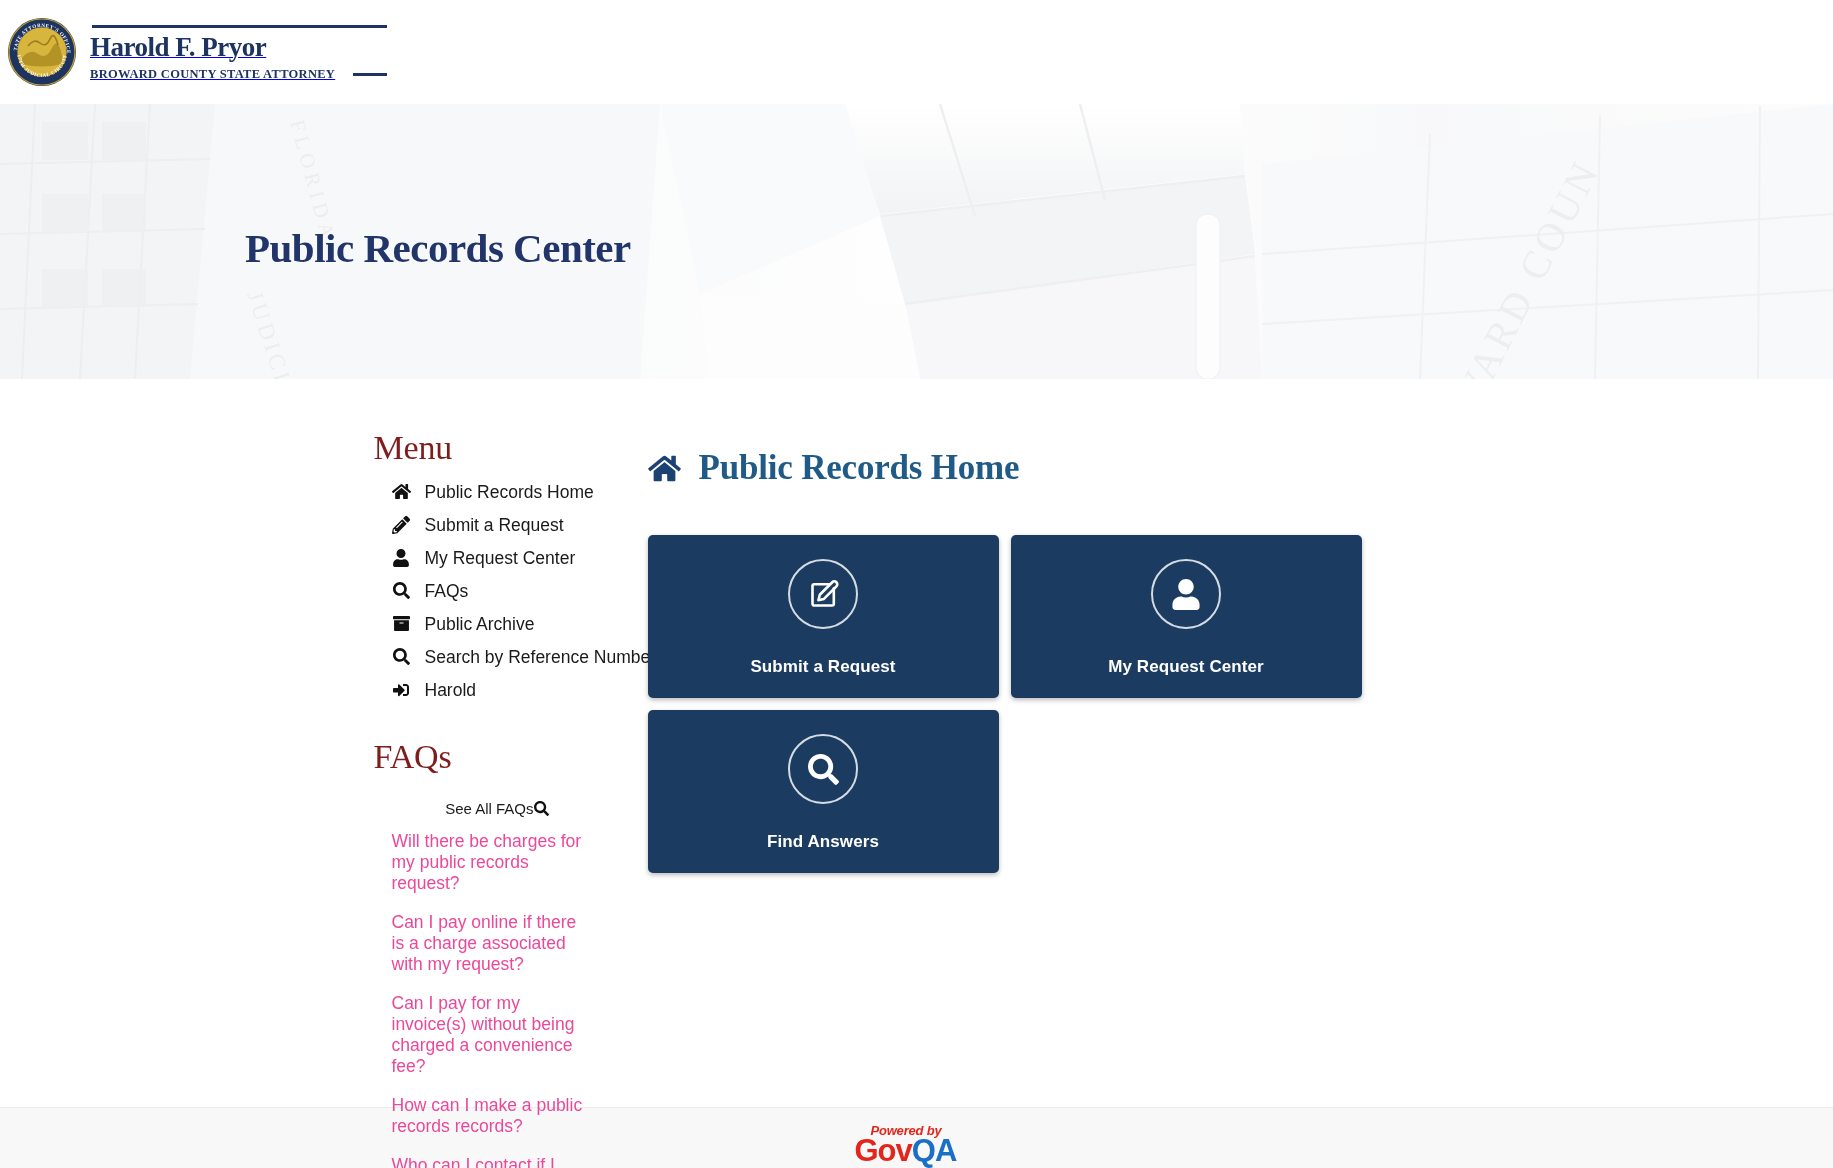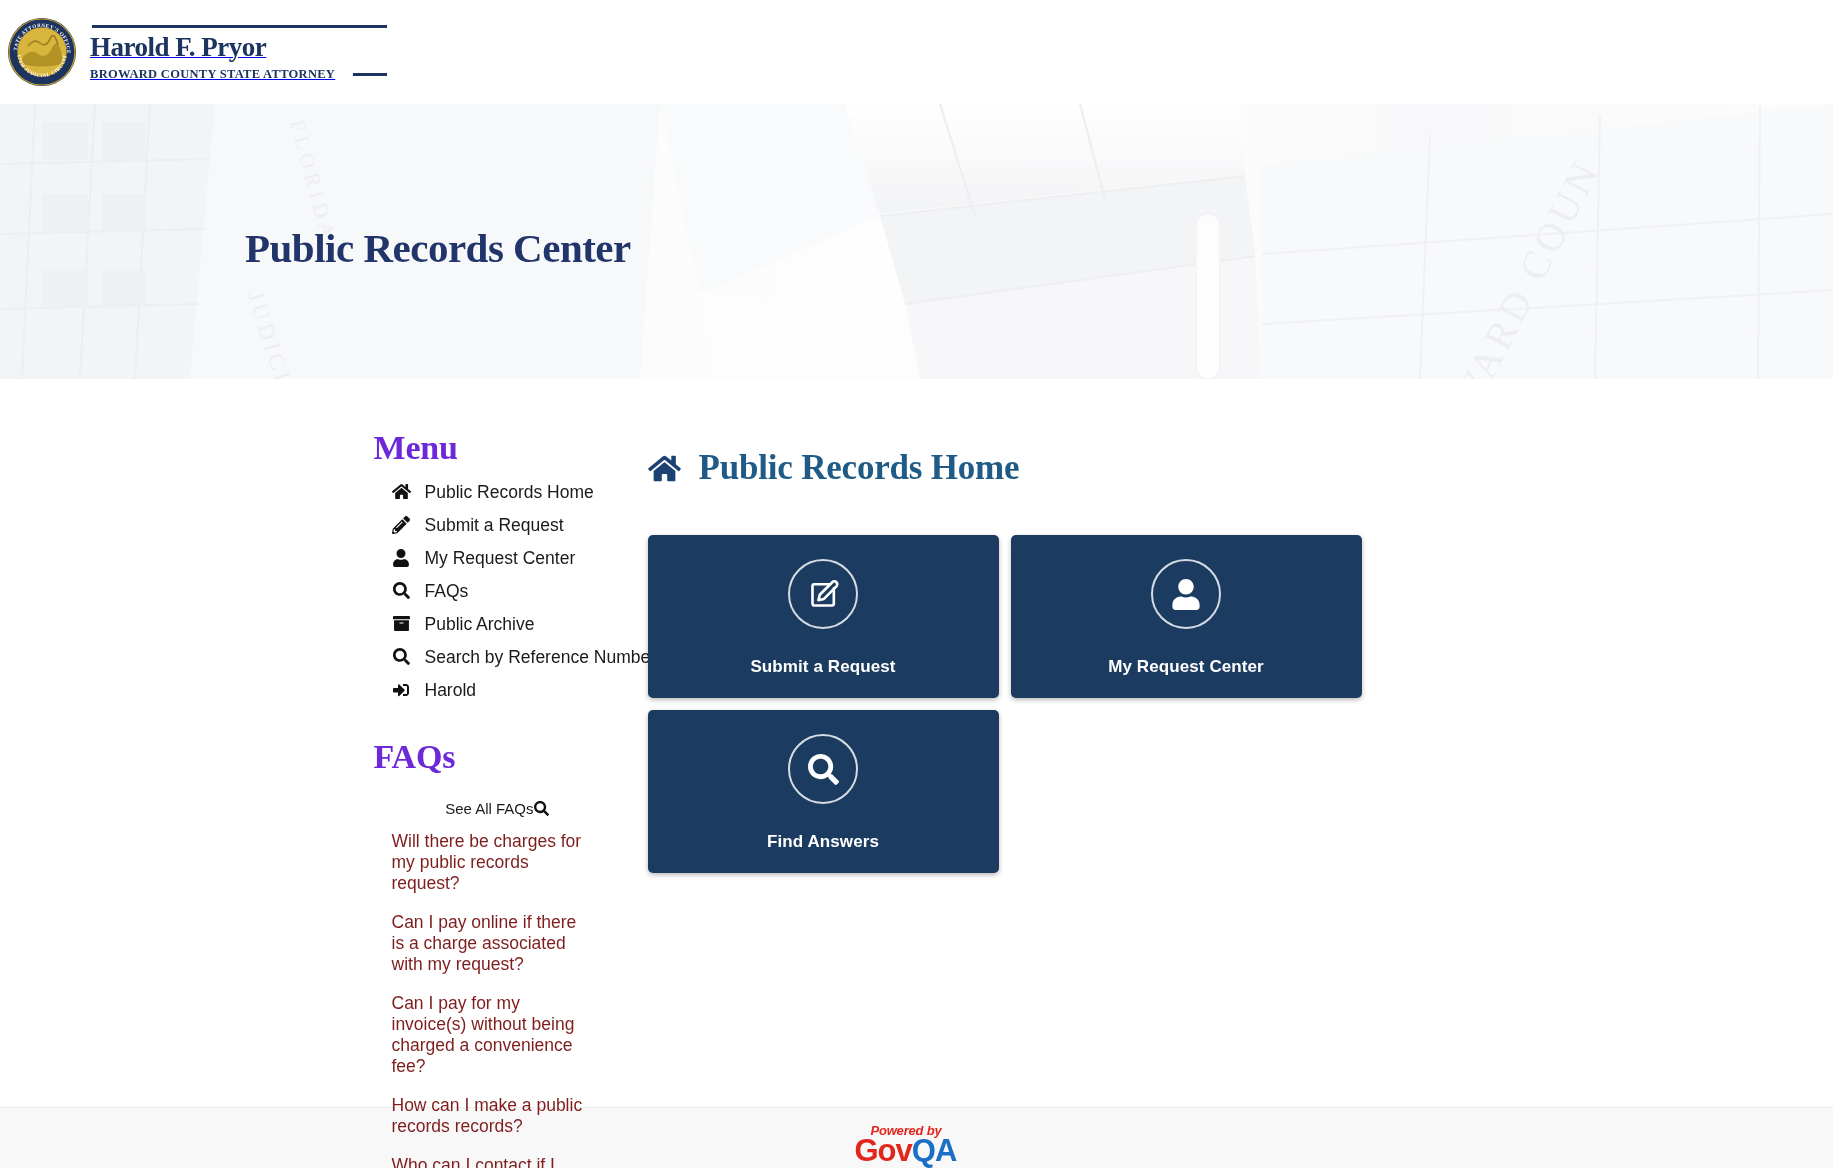--- a/index.html
+++ b/index.html
@@ -83,24 +83,24 @@
     padding-top: 50px;
     display: flex;
     align-items: flex-start;
   }
 
   
   .leftcol { width: 390px; flex: 0 0 390px; padding-left: 177px; }
 
   .section-heading {
     font-family: "Liberation Serif", serif;
-    font-weight: bold;
+    font-weight: normal;
     font-size: 34px;
     line-height: 38px;
-    color: #6d28d9;
+    color: #7f1d1d;
     margin: 0 0 8px 0;
     letter-spacing: -0.2px;
   }
   .menu-list { list-style: none; margin: 0; padding: 0 0 0 18px; }
   .menu-item {
     display: flex;
     align-items: center;
     gap: 14px;
     height: 33px;
     cursor: pointer;
@@ -127,21 +127,21 @@
     margin: 24px 0 14px 0;
     cursor: pointer;
   }
   .see-all-text { font-size: 15px; color: #1a1a1a; }
   .see-all-ico { color: #111; display:flex; }
 
   .faq-list { list-style: none; margin: 0; padding: 0 0 0 18px; }
   .faq-item {
     font-size: 17.5px;
     line-height: 21px;
-    color: #7f1d1d;
+    color: #ec4899;
     margin-bottom: 18px;
     max-width: 300px;
     cursor: pointer;
   }
 
   
   .rightcol { flex: 1 1 auto; padding-left: 61px; padding-top: 20px; }
   .main-heading {
     display: flex; align-items: center; gap: 18px;
     margin: 0 0 48px 0;

